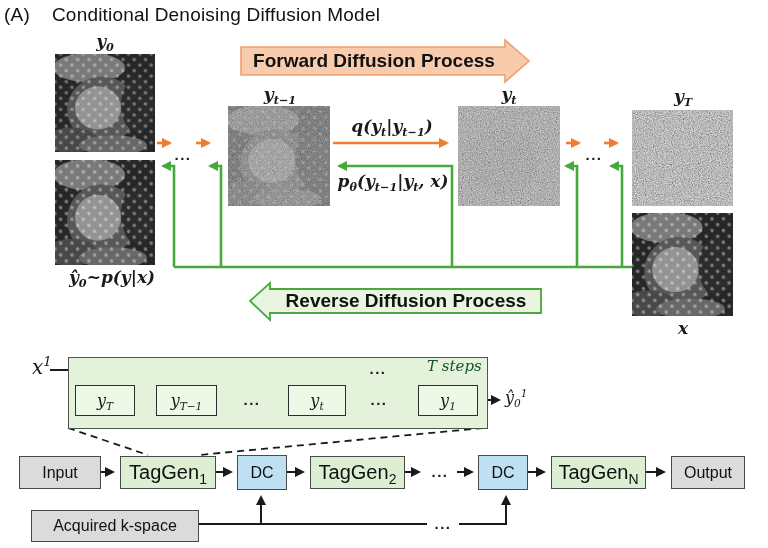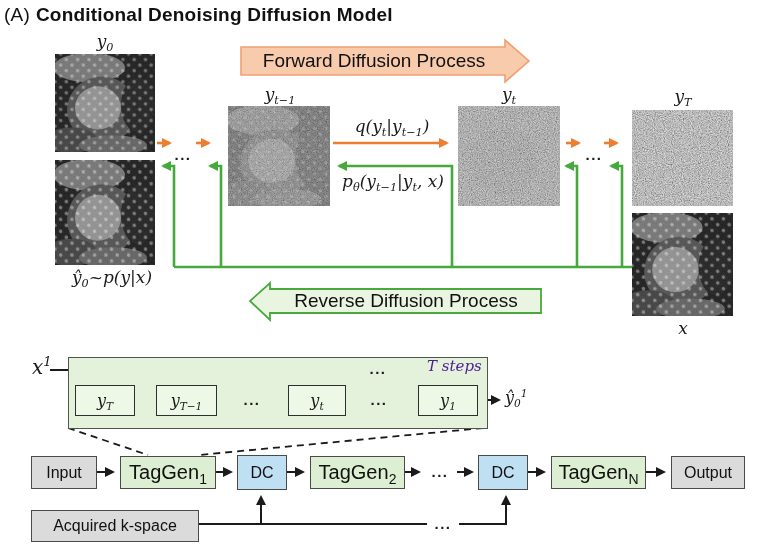--- a/index.html
+++ b/index.html
@@ -1,35 +1,35 @@
 <!DOCTYPE html>
 <html><head>
 <meta charset="utf-8">
 <style>
   html,body{margin:0;padding:0;background:#fff;}
   #canvas{position:relative;width:768px;height:548px;background:#fff;overflow:hidden;
           font-family:"Liberation Sans",sans-serif;color:#111;}
   .abs{position:absolute;}
-  .ctr{transform:translateX(-50%);white-space:nowrap;}
+  .ctr{transform:translateX(-50%);white-space:nowrap;font-weight:bold;}
   .panel-title{font-size:19px;letter-spacing:.2px;white-space:nowrap;}
   .panel-title .pfx{font-weight:400;margin-right:6px;}
-  .panel-title .ttl{font-weight:700;}
+  .panel-title .ttl{font-weight:400;margin-left:16px;}
   .math{font-family:"DejaVu Serif",serif;font-style:italic;font-size:17px;color:#1a1a1a;}
   .math sub,.math sup{font-size:66%;font-style:italic;}
   sub,sup{line-height:0;}
   .banner-text{font-size:19px;color:#111;text-align:center;}
   .dots{font-weight:700;font-size:15px;letter-spacing:1.5px;color:#1a1a1a;}
   .node{display:flex;align-items:center;justify-content:center;box-sizing:border-box;}
   .stepbox{background:#EDF8E6;border:1.6px solid #2e2e2e;font-size:16px;}
   .graybox{background:#DBDBDB;border:1.6px solid #4a4a4a;font-size:16px;}
   .greenbox{background:#DCEFD2;border:1.6px solid #4a4a4a;font-size:20px;}
   .bluebox{background:#BFE0F2;border:1.6px solid #4a4a4a;font-size:16px;}
   .greenbox sub,.bluebox sub{font-size:70%;}
   .bigbox{background:#E4F2DB;border:1.7px solid #4d564d;}
-  .tsteps{font-family:"DejaVu Serif",serif;font-style:italic;font-size:15px;color:#4c1d95;}
+  .tsteps{font-family:"DejaVu Serif",serif;font-style:italic;font-size:15px;color:#14532d;}
   svg{display:block;}
   .imgsvg{position:absolute;}
 </style>
 </head>
 <body>
 
 <div id="canvas">
 
   <svg width="0" height="0" style="position:absolute">
     <defs>
@@ -184,21 +184,21 @@
   <div class="abs node stepbox math" style="left:418px;top:385px;width:60px;height:31px">
       <span><span>y</span><sub>1</sub></span>
     </div>
 
   <div class="abs math" style="left:505px;top:388px;font-size:16px"><span>ŷ</span><sub>0</sub><sup>1</sup></div>
 
   <div class="abs dots ctr" style="left:252px;top:391px">...</div>
   <div class="abs dots ctr" style="left:379px;top:391px">...</div>
   <div class="abs dots ctr" style="left:378px;top:360px">...</div>
 
-  <div class="abs node graybox" style="left:31px;top:456px;width:66px;height:33px">
+  <div class="abs node graybox" style="left:19px;top:456px;width:82px;height:33px">
       <span>Input</span>
     </div>
   <div class="abs node greenbox" style="left:120px;top:456px;width:96px;height:33px">
       <span><span>TagGen</span><sub>1</sub></span>
     </div>
   <div class="abs node bluebox" style="left:237px;top:455px;width:50px;height:35px">
       <span>DC</span>
     </div>
   <div class="abs node greenbox" style="left:310px;top:456px;width:95px;height:33px">
       <span><span>TagGen</span><sub>2</sub></span>

